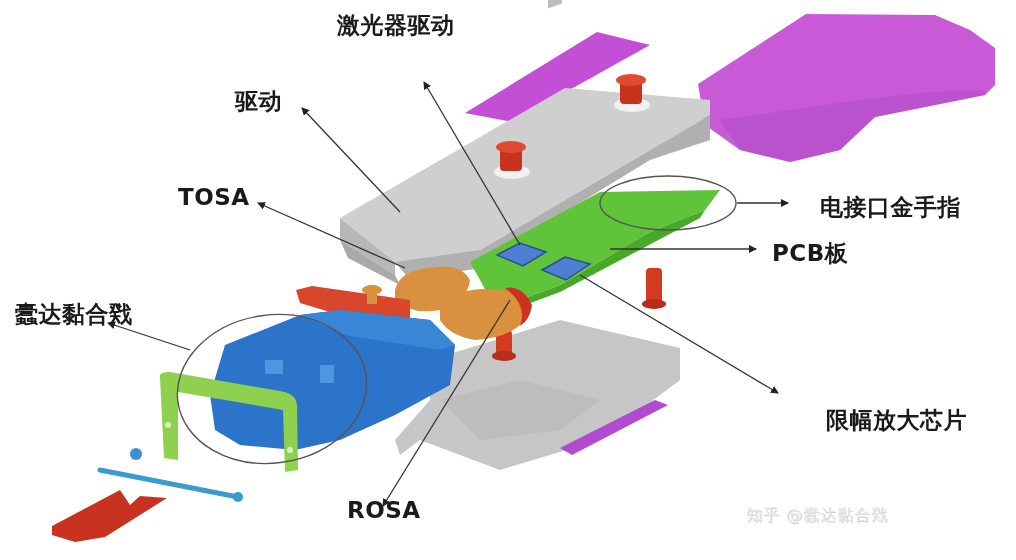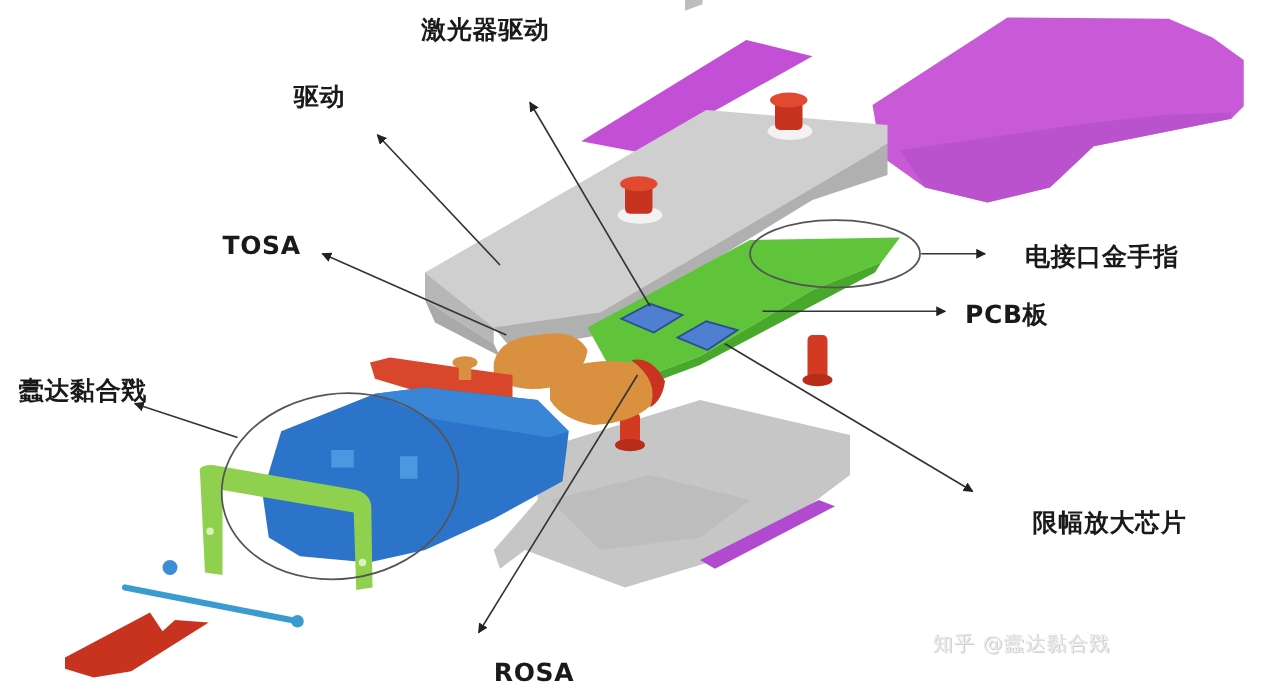--- a/index.html
+++ b/index.html
@@ -1,18 +1,18 @@
 <!DOCTYPE html>
 <html><head>
 <meta charset="utf-8">
 <style>
   html,body{margin:0;padding:0;background:#ffffff;}
   #stage{position:relative;width:1016px;height:560px;overflow:hidden;background:#ffffff;font-family:"DejaVu Sans","Liberation Sans",sans-serif;}
   svg#art{position:absolute;left:0;top:0;}
-  .label{position:absolute;color:#1a1a1a;font-size:20px;font-weight:bold;white-space:nowrap;letter-spacing:0.5px;}
+  .label{position:absolute;color:#1a1a1a;font-size:23px;font-weight:bold;white-space:nowrap;letter-spacing:0.5px;}
   .watermark{position:absolute;color:#e9e9e9;font-size:16px;white-space:nowrap;text-shadow:1px 1px 0 #cfcfcf,-1px -1px 0 #ffffff;letter-spacing:1px;}
 </style>
 </head>
 <body>
 
 <div id="stage">
   <svg id="art" width="1016" height="560" viewBox="0 0 1016 560">
     <defs>
       <marker id="arr" markerWidth="8" markerHeight="8" refX="7" refY="4" orient="auto" markerUnits="userSpaceOnUse">
         <path d="M0,0 L8,4 L0,8 z" fill="#222"></path>
@@ -92,22 +92,22 @@
       <line x1="405" y1="268" x2="258" y2="203" marker-end="url(#arr)"></line>
       <line x1="190" y1="350" x2="108" y2="323" marker-end="url(#arr)"></line>
       <line x1="737" y1="203" x2="788" y2="203" marker-end="url(#arr)"></line>
       <line x1="610" y1="249" x2="756" y2="249" marker-end="url(#arr)"></line>
       <line x1="580" y1="275" x2="778" y2="393" marker-end="url(#arr)"></line>
       <line x1="510" y1="300" x2="383" y2="506" marker-end="url(#arr)"></line>
     </g>
   </svg>
 
   <div class="label" style="left:337px;top:10px;">激光器驱动</div>
-  <div class="label" style="left:235px;top:64px;">驱动</div>
+  <div class="label" style="left:235px;top:86px;">驱动</div>
   <div class="label" style="left:178px;top:184px;">TOSA</div>
   <div class="label" style="left:15px;top:299px;">蠹达黏合戣</div>
   <div class="label" style="left:804px;top:192px;margin-left:16px;">电接口金手指</div>
   <div class="label" style="left:772px;top:238px;">PCB板</div>
   <div class="label" style="left:792px;top:405px;padding-left:34px;">限幅放大芯片</div>
-  <div class="label" style="left:347px;top:526px;margin-left:48px;">ROSA</div>
+  <div class="label" style="left:347px;top:497px;">ROSA</div>
 
   <div class="watermark" style="left:746px;top:505px;">知乎 @蠹达黏合戣</div>
 </div>
 
 </body></html>

